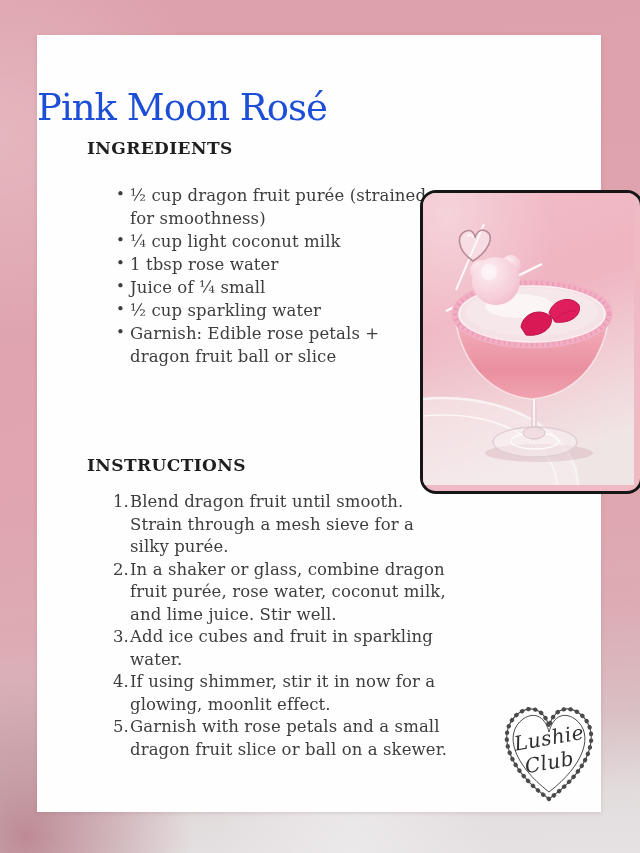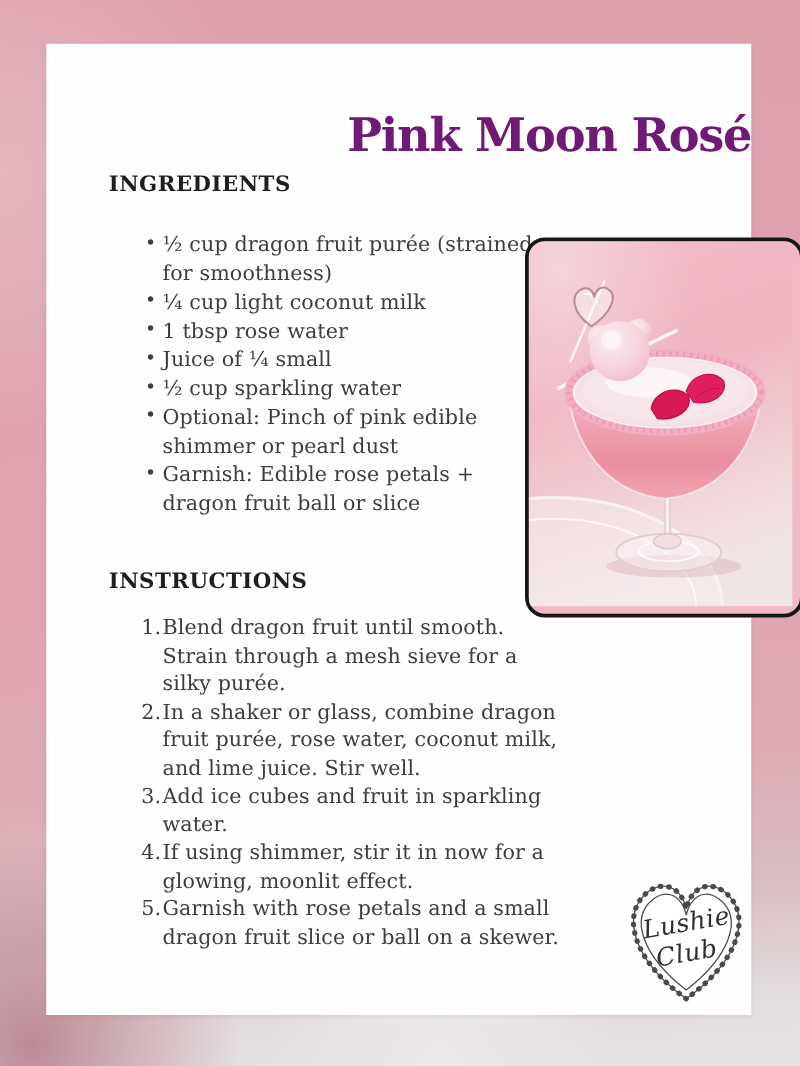--- a/index.html
+++ b/index.html
@@ -10,22 +10,22 @@
       radial-gradient(circle at 4% 98%, rgba(183,124,136,.85), rgba(183,124,136,0) 16%),
       radial-gradient(ellipse at 55% 103%, rgba(237,234,236,.95), rgba(237,234,236,0) 28%),
       radial-gradient(circle at 0% 16%, rgba(255,255,255,.22), rgba(255,255,255,0) 22%),
       linear-gradient(176deg,#dda1ac 0%,#e0a5af 55%,#ddabb4 72%,#d9bfc3 84%,#e2dcdd 93%,#e6e2e3 100%);
   }
   #card{
     position:absolute;left:37px;top:35px;width:564px;height:777px;
     background:#fffefe;box-shadow:0 1px 4px rgba(120,70,80,.18);
   }
   .title{
-    position:absolute;top:28px;left:0;right:0;text-align:right;
-    font-size:37px;font-weight:bold;color:#701a75;letter-spacing:-1px;line-height:1.1;
+    position:absolute;top:28px;left:0;right:0;text-align:left;
+    font-size:37px;font-weight:normal;color:#1d4ed8;letter-spacing:-1px;line-height:1.1;
   }
   .sec-heading{
     position:absolute;left:50px;font-size:17px;font-weight:bold;color:#1e1e1e;letter-spacing:.4px;
   }
   #ingredients-heading{top:89px;}
   #instructions-heading{top:406px;}
   ul.ing, ol.ins{
     margin:13px;padding:0;list-style:none;position:absolute;left:50px;
     color:#3d3d3d;font-size:16.5px;line-height:23px;letter-spacing:.1px;
   }
@@ -61,21 +61,20 @@
         <li>½ cup dragon fruit purée (strained for smoothness)</li>
 
         <li>¼ cup light coconut milk</li>
 
         <li>1 tbsp rose water</li>
 
         <li>Juice of ¼ small</li>
 
         <li>½ cup sparkling water</li>
 
-        <li>Optional: Pinch of pink edible shimmer or pearl dust</li>
 
 
         <li>Garnish: Edible rose petals + dragon fruit ball or slice</li>
       </ul>
 
     <h2 class="sec-heading" id="instructions-heading">INSTRUCTIONS</h2>
 
     <ol class="ins">
 
         <li>Blend dragon fruit until smooth. Strain through a mesh sieve for a silky purée.</li>

